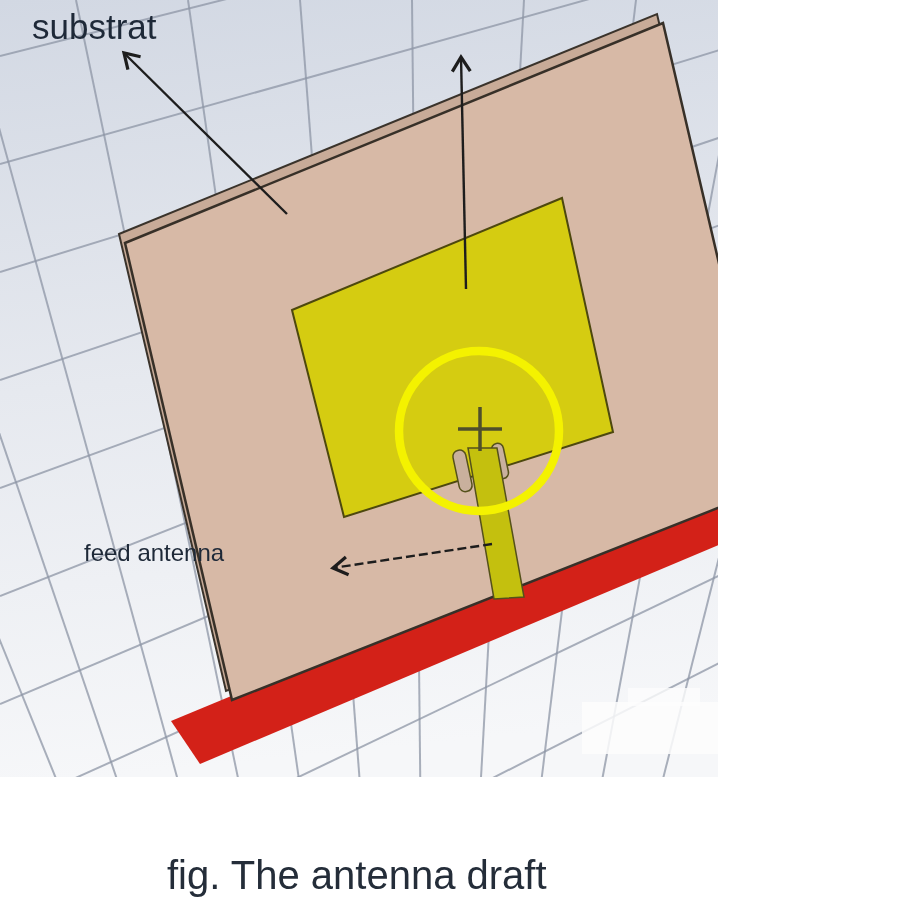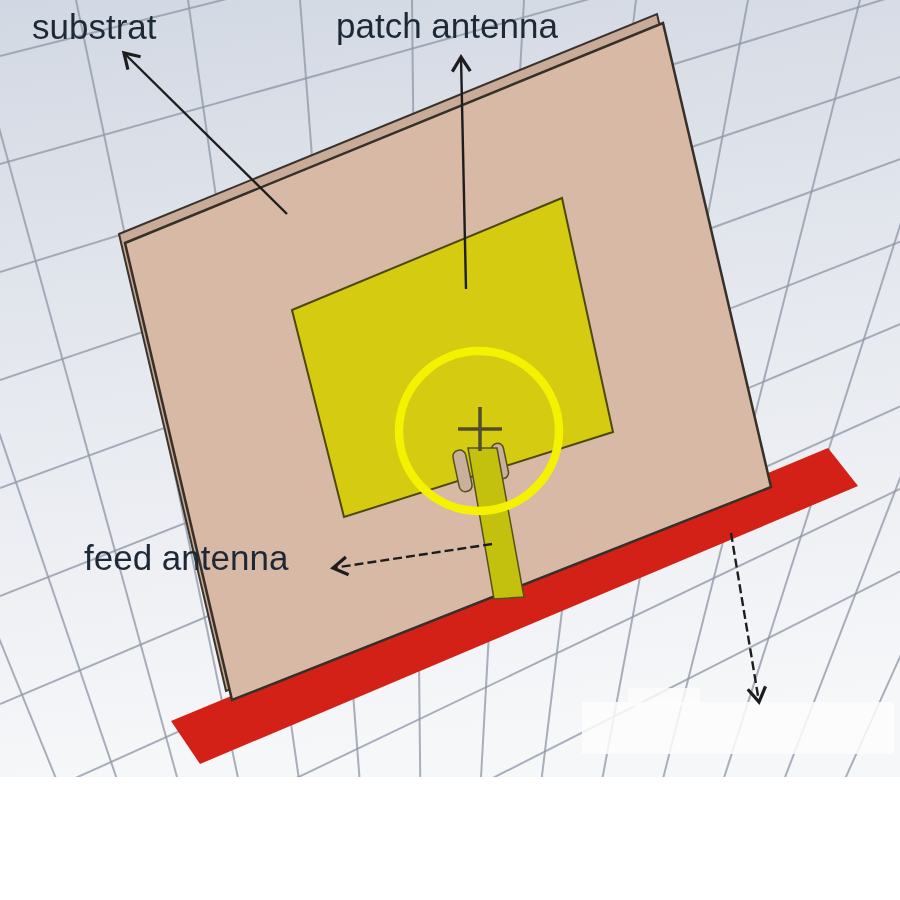--- a/index.html
+++ b/index.html
@@ -1,27 +1,27 @@
 <!DOCTYPE html>
 <html><head>
 <meta charset="utf-8">
 <style>
   html,body{margin:0;padding:0;background:#ffffff;}
   .stage{
-    position:relative;width:900px;height:900px;background:#ffffff;overflow:hidden;
+    position:relative;width:718px;height:900px;background:#ffffff;overflow:hidden;
     font-family:"Liberation Sans", sans-serif;
   }
   .stage svg{position:absolute;left:0;top:0;}
   .label{
     position:absolute;white-space:nowrap;color:#1e2938;line-height:1.05;
     letter-spacing:0px;
   }
   .lbl-substrat{left:32px;top:9px;font-size:35px;}
   .lbl-patch{left:336px;top:8px;font-size:35px;}
-  .lbl-feed{left:84px;top:540px;font-size:35px;}
+  .lbl-feed{left:84px;top:540px;font-size:24px;}
   .lbl-port{left:588px;top:709px;font-size:38px;}
   .caption{left:167px;top:854px;font-size:40px;color:#242d39;}
 </style>
 </head>
 <body>
 
 <div class="stage">
 
   <svg width="900" height="900" viewBox="0 0 900 900">
     <defs>
@@ -89,15 +89,15 @@
     <rect x="582" y="702" width="312" height="52" fill="#fdfdfd" opacity="0.85"></rect>
     <rect x="628" y="688" width="72" height="18" fill="#fdfdfd" opacity="0.8"></rect>
 
     <line x1="287" y1="214" x2="124" y2="53" stroke="#1d1d1d" stroke-width="2.4" marker-end="url(#arrowhead)"></line>
     <line x1="466" y1="289" x2="461" y2="57" stroke="#1d1d1d" stroke-width="2.4" marker-end="url(#arrowhead)"></line>
     <line x1="492" y1="544" x2="333" y2="568" stroke="#1d1d1d" stroke-width="2.4" stroke-dasharray="9 4" marker-end="url(#arrowhead)"></line>
     <line x1="731" y1="533" x2="759" y2="702" stroke="#1d1d1d" stroke-width="2.4" stroke-dasharray="9 4" marker-end="url(#arrowhead)"></line>
   </svg>
 
   <div class="label lbl-substrat">substrat</div>
-  <div class="label lbl-patch">patch antenna</div>
   <div class="label lbl-feed">feed antenna</div>
+  <div class="label caption">fig. The antenna draft</div>
 </div>
 
 </body></html>

